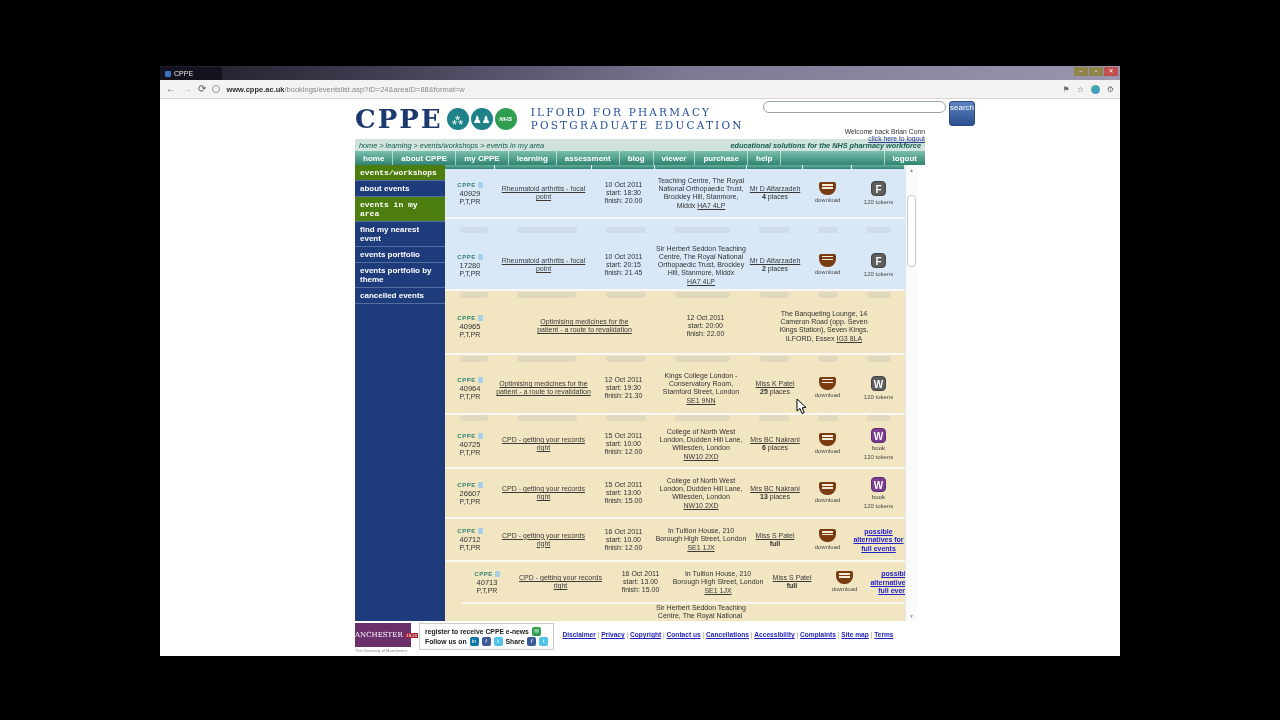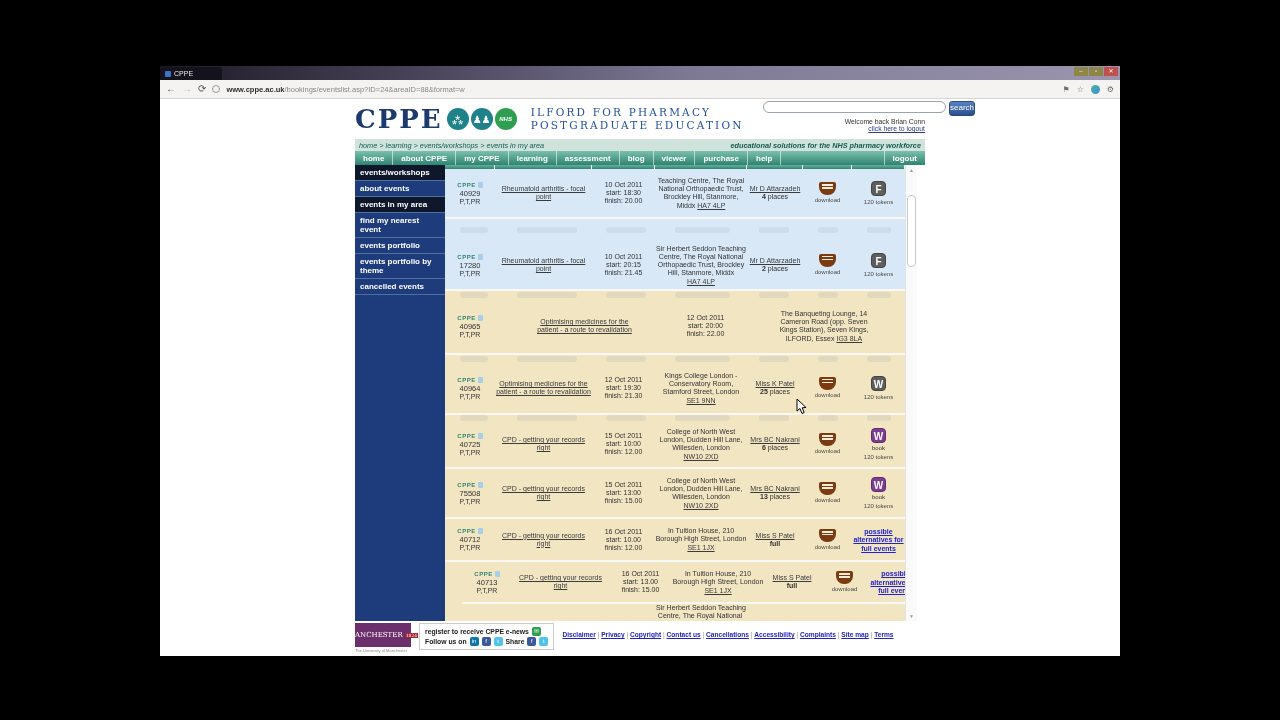--- a/index.html
+++ b/index.html
@@ -29,34 +29,34 @@
   .site{margin-left:195px;width:570px;}
   .sheader{height:40px;display:flex;align-items:center;position:relative;}
   .logo-text{font-family:"DejaVu Serif",serif;font-weight:bold;font-size:26px;color:#1d3a6e;letter-spacing:2px;line-height:26px;}
   .circles{display:flex;gap:2px;margin-left:4px;}
   .circ{width:22px;height:22px;border-radius:50%;background:#1f8289;color:#fff;display:flex;align-items:center;justify-content:center;font-size:10px;}
   .circ.nhs{background:#2f9e50;font-size:6px;font-style:italic;font-weight:bold;}
   .orgname{margin-left:14px;font-family:"DejaVu Serif",serif;font-size:10.5px;letter-spacing:2.2px;color:#24509c;line-height:13px;white-space:nowrap;}
   .searchzone{position:absolute;right:0;top:2px;width:162px;}
   .searchrow{display:flex;gap:3px;}
   .searchinput{flex:1;height:12px;border:1px solid #9aa4ad;border-radius:6px;background:#fff;}
-  .searchbtn{width:46px;height:15px;border:1px solid #274a86;border-radius:3px;background:linear-gradient(#5a82c0,#2c4f8f);color:#fff;font-size:8px;text-align:center;line-height:12px;}
+  .searchbtn{width:46px;height:25px;border:1px solid #274a86;border-radius:3px;background:linear-gradient(#5a82c0,#2c4f8f);color:#fff;font-size:8px;text-align:center;line-height:12px;}
   .welcome{font-size:6.8px;color:#333;text-align:right;margin-top:2px;}
   .logoutlink{font-size:6.8px;color:#2b3a8c;text-decoration:underline;text-align:right;display:block;}
   .crumbbar{height:12px;background:#cfe2dc;display:flex;justify-content:space-between;align-items:center;padding:0 4px;font-size:7.3px;font-style:italic;color:#155c4d;}
   .crumbbar .tagline{font-weight:bold;}
   .mainnav{height:14px;background:linear-gradient(#7cbfae,#2f8471);display:flex;align-items:stretch;color:#fff;font-size:8px;font-weight:bold;}
   .nav-item{padding:0 8px;display:flex;align-items:center;border-right:1px solid rgba(255,255,255,.55);}
   .nav-item.right{margin-left:auto;border-right:none;border-left:1px solid rgba(255,255,255,.55);}
 
   
   .content{display:flex;height:456px;}
   .sidebar{width:90px;background:#1e3c7c;flex:none;display:flex;flex-direction:column;}
   .side-item{color:#fff;font-size:8px;font-weight:bold;padding:3px 5px;border-bottom:1px solid #51709f;background:#1e3c7c;line-height:9px;}
-  .side-item.green{background:#0f172a;}
+  .side-item.green{background:#4d7c0f;font-family:Liberation Mono, monospace;}
   .side-fill{flex:1;background:#1e3c7c;}
 
   .tablewrap{width:460px;flex:none;display:flex;flex-direction:column;}
   .headstrip{height:4px;background:linear-gradient(#68b09b,#2f8471);display:grid;grid-template-columns:50px 97px 63px 92px 56px 49px 53px;}
   .headstrip span{border-right:1px solid #e8f2ee;}
   .table-body{height:452px;overflow:hidden;background:#f1e5c2;}
   .event-row{display:grid;grid-template-columns:50px 97px 63px 92px 56px 49px 53px;align-items:center;text-align:center;font-size:7px;color:#333;border-bottom:2px solid #f9f8f4;line-height:8px;}
   .event-row.blue,.ghost-row.blue{background:#d9e8f6;}
   .event-row.tan,.ghost-row.tan{background:#f1e5c2;}
   .brandline{color:#2f8471;font-weight:bold;font-size:6px;letter-spacing:.5px;display:flex;align-items:center;justify-content:center;gap:2px;}
@@ -417,21 +417,21 @@
 
     </div>
   </div>
 
   <div class="event-row tan" style="height: 50px;">
     <div class="cell code-cell">
       <div class="brandline">
                       <span>CPPE</span>
                       <span class="cppe-mini"></span>
                     </div>
-      <div class="ecode">75508</div>
+      <div class="ecode">26607</div>
       <div class="etags">P,T,PR</div>
     </div>
     <div class="cell">
       <span class="elink">CPD - getting your records right</span>
     </div>
     <div class="cell">
       <div>15 Oct 2011</div>
       <div>start: 13:00</div>
       <div>finish: 15.00</div>
     </div>

